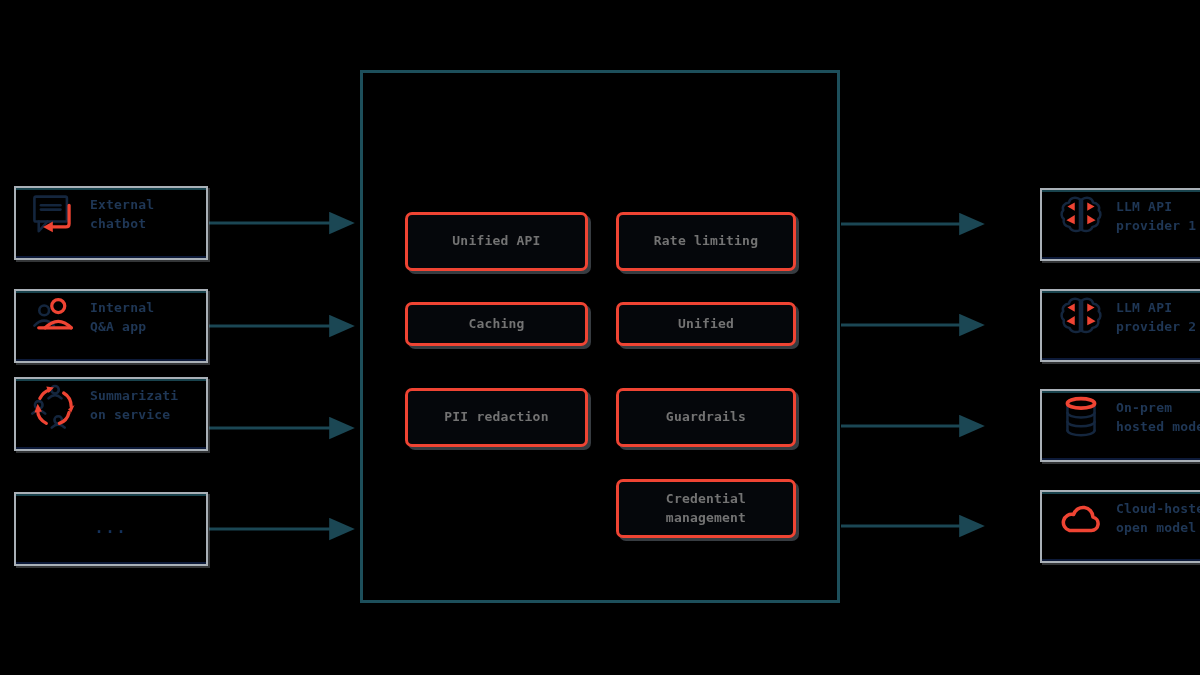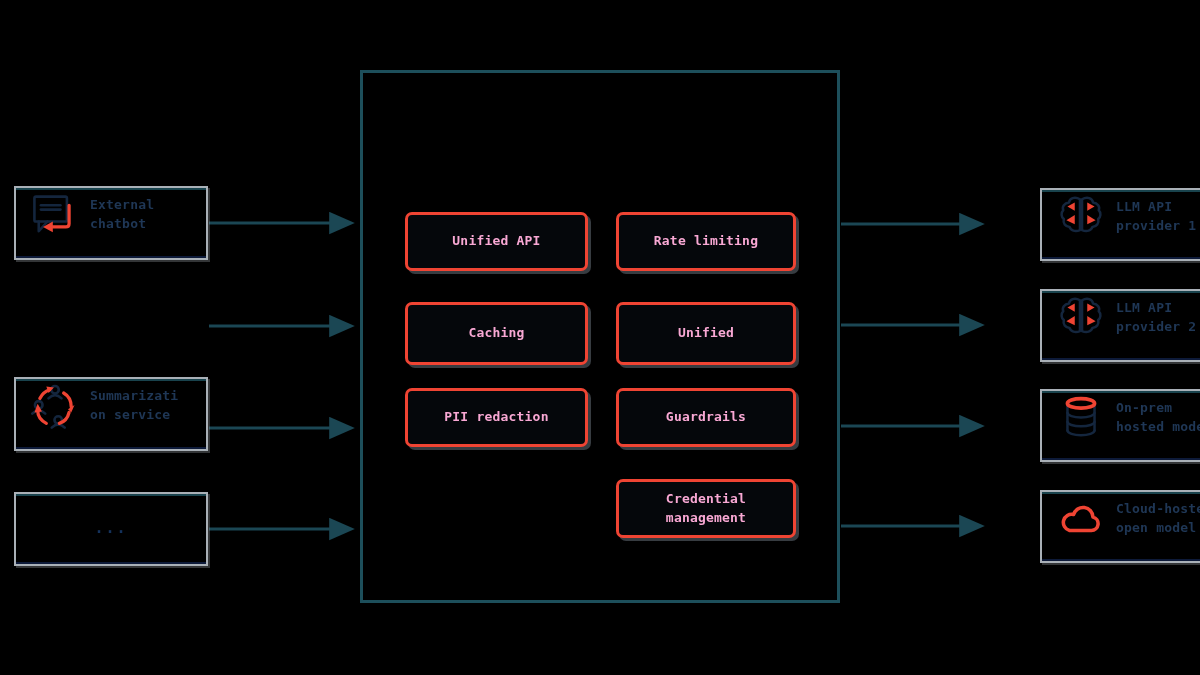--- a/index.html
+++ b/index.html
@@ -32,26 +32,26 @@
     position:absolute;left:360px;top:70px;width:480px;height:533px;
     border:3px solid #1d4f5b;background:#000;box-sizing:border-box;
   }
   .feature{
     position:absolute;display:flex;align-items:center;justify-content:center;
     border:3px solid #ef4433;border-radius:7px;background:#05070b;box-sizing:border-box;
     box-shadow:3px 3px 0 rgba(110,120,130,0.50);
     text-align:center;padding:4px 8px;
   }
   .feature .label{
-    color:#f9a8d4;font-size:13px;font-weight:700;line-height:1.45;letter-spacing:0.2px;
+    color:#737373;font-size:13px;font-weight:700;line-height:1.45;letter-spacing:0.2px;
   }
   .fcol1{left:42px;width:183px;}
   .fcol2{left:253px;width:180px;}
   .frow1{top:139px;height:59px;}
-  .frow2{top:229px;height:63px;}
+  .frow2{top:229px;height:44px;}
   .frow3{top:315px;height:59px;padding-left:8px;}
   .frow4{top:406px;height:59px;}
   
   .nv{stroke:#14263e;fill:none;stroke-width:2.4;stroke-linecap:round;stroke-linejoin:round;}
   .rd{stroke:#ef4433;fill:none;stroke-width:3;stroke-linecap:round;stroke-linejoin:round;}
   .rdf{fill:#ef4433;stroke:none;}
 </style>
 </head>
 <body>
 
@@ -82,20 +82,32 @@
         <path class="nv" d="M9 30 L9 39 L17 30"></path>
         <line class="nv" x1="11" y1="15" x2="29" y2="15"></line>
         <line class="nv" x1="11" y1="19" x2="29" y2="19"></line>
         <path class="rd" d="M37 15 V32 q0 3 -3 3 H20"></path>
         <path class="rdf" d="M22 30 L13 35 L22 40 Z"></path>
       </svg>
     </span>
     <span class="label">External chatbot</span>
   </div>
 
+  <div class="node left-col" style="top:289px">
+    <span class="icon">
+      <svg width="52" height="52" viewBox="0 0 48 48">
+        <circle class="nv" cx="14" cy="17" r="4.5"></circle>
+        <path class="nv" d="M5 31 q9 -9 18 0"></path>
+        <circle class="rd" cx="27" cy="13" r="6"></circle>
+        <path class="rd" d="M15 33 q12 -12 24 0"></path>
+        <line class="rd" x1="9" y1="33" x2="39" y2="33"></line>
+      </svg>
+    </span>
+    <span class="label">Internal Q&amp;A app</span>
+  </div>
 
   <div class="node left-col" style="top:377px">
     <span class="icon">
       <svg width="52" height="52" viewBox="0 0 48 48">
         <circle class="nv" cx="24" cy="9" r="3.5"></circle>
         <path class="nv" d="M18 17 q6 -6 12 0"></path>
         <circle class="nv" cx="9" cy="23" r="3.5"></circle>
         <path class="nv" d="M3 31 q6 -6 12 0"></path>
         <circle class="nv" cx="27" cy="37" r="3.5"></circle>
         <path class="nv" d="M21 44 q6 -6 12 0"></path>

